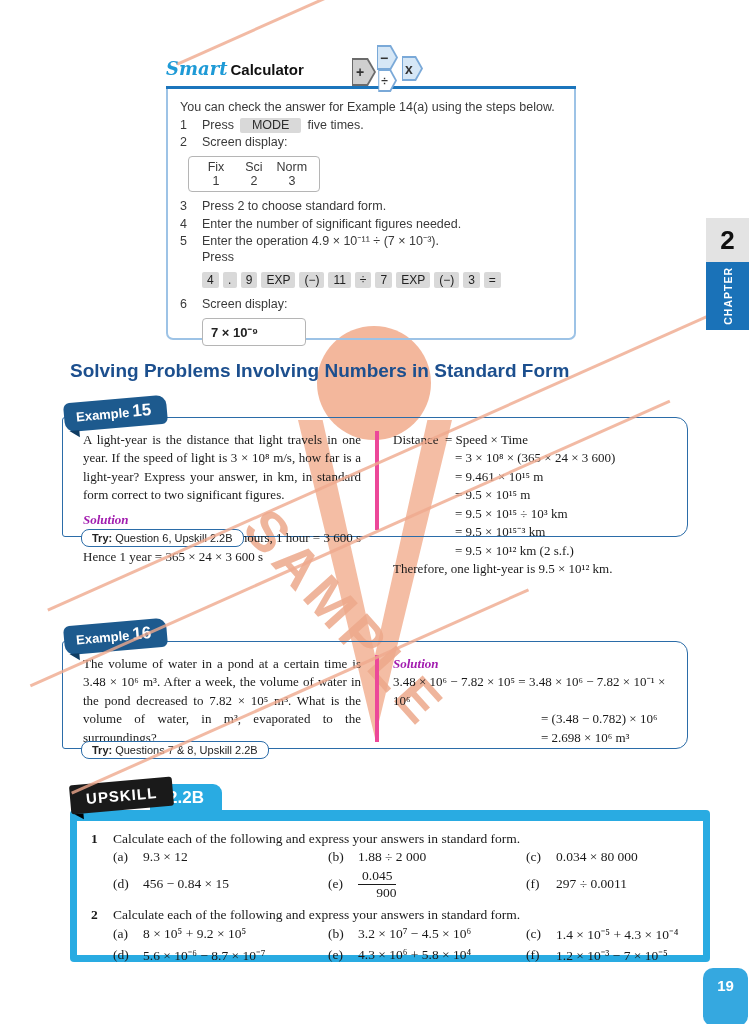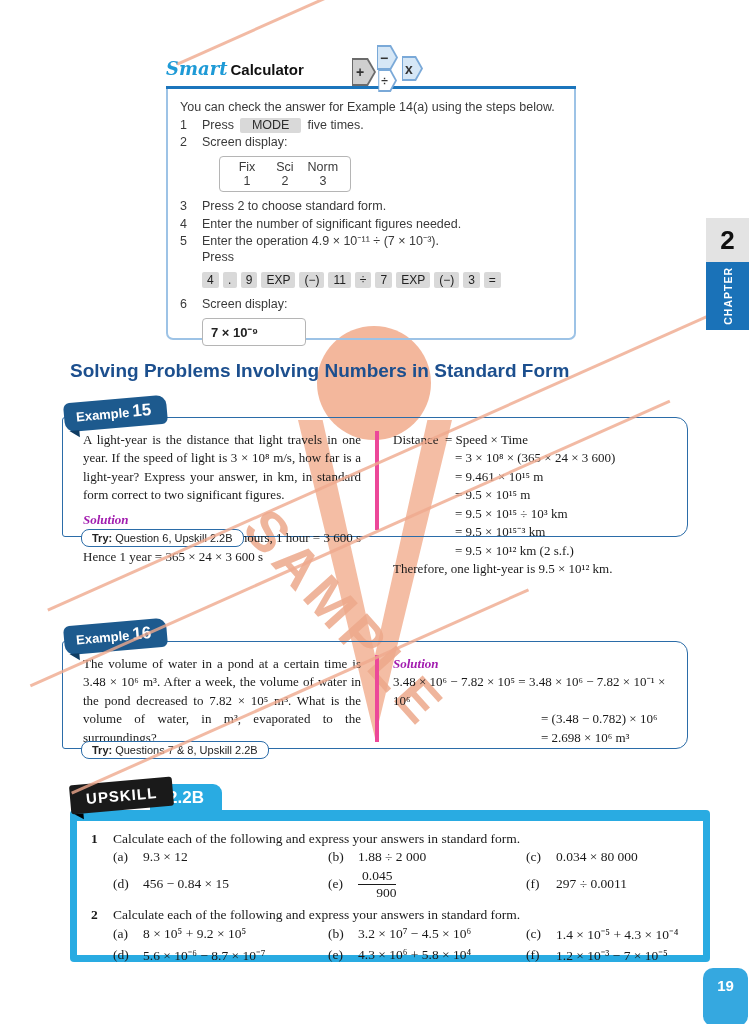--- a/index.html
+++ b/index.html
@@ -45,21 +45,21 @@
   .hex-div .hexi { background:#ffffff; font-size:12px; }
 
   .calc-box { position:absolute; left:166px; top:89px; width:410px; height:251px;
     border:2px solid #9dc3e6; border-top:none; border-radius:0 0 7px 7px;
     padding:9px 12px 6px 12px; font-size:12.5px; color:#3a3a3a; z-index:1; background:transparent; }
   .step { display:flex; margin:2px 0; line-height:1.25; }
   .step .n { width:22px; flex:none; }
   .key-mode { display:inline-block; background:#d9d9d9; color:#2e2e2e; padding:0 12px;
     margin:0 6px; border-radius:2px; }
   .screen { border:1.5px solid #b5b5b5; border-radius:4px; background:#fff; }
-  .screen1 { width:132px; margin:5px 0 7px 39px; padding:3px 8px; }
+  .screen1 { width:132px; margin:5px 0 7px 8px; padding:3px 8px; }
   .screen1 .srow { display:flex; }
   .screen1 .srow span { width:33.3%; text-align:center; }
   .keypad { display:flex; gap:4px; margin:7px 0 9px 22px; }
   .pkey { background:#d9d9d9; border-radius:2px; padding:1px 5px; font-size:12px;
     color:#222; min-width:14px; text-align:center; }
   .screen2 { width:104px; margin:5px 0 0 22px; padding:4px 8px; font-weight:bold; font-size:13px; color:#222; }
 
   
   .ch-num { position:absolute; left:706px; top:218px; width:43px; height:44px; background:#e3e3e3;
     display:flex; align-items:center; justify-content:center; font-size:26px; font-weight:bold;

